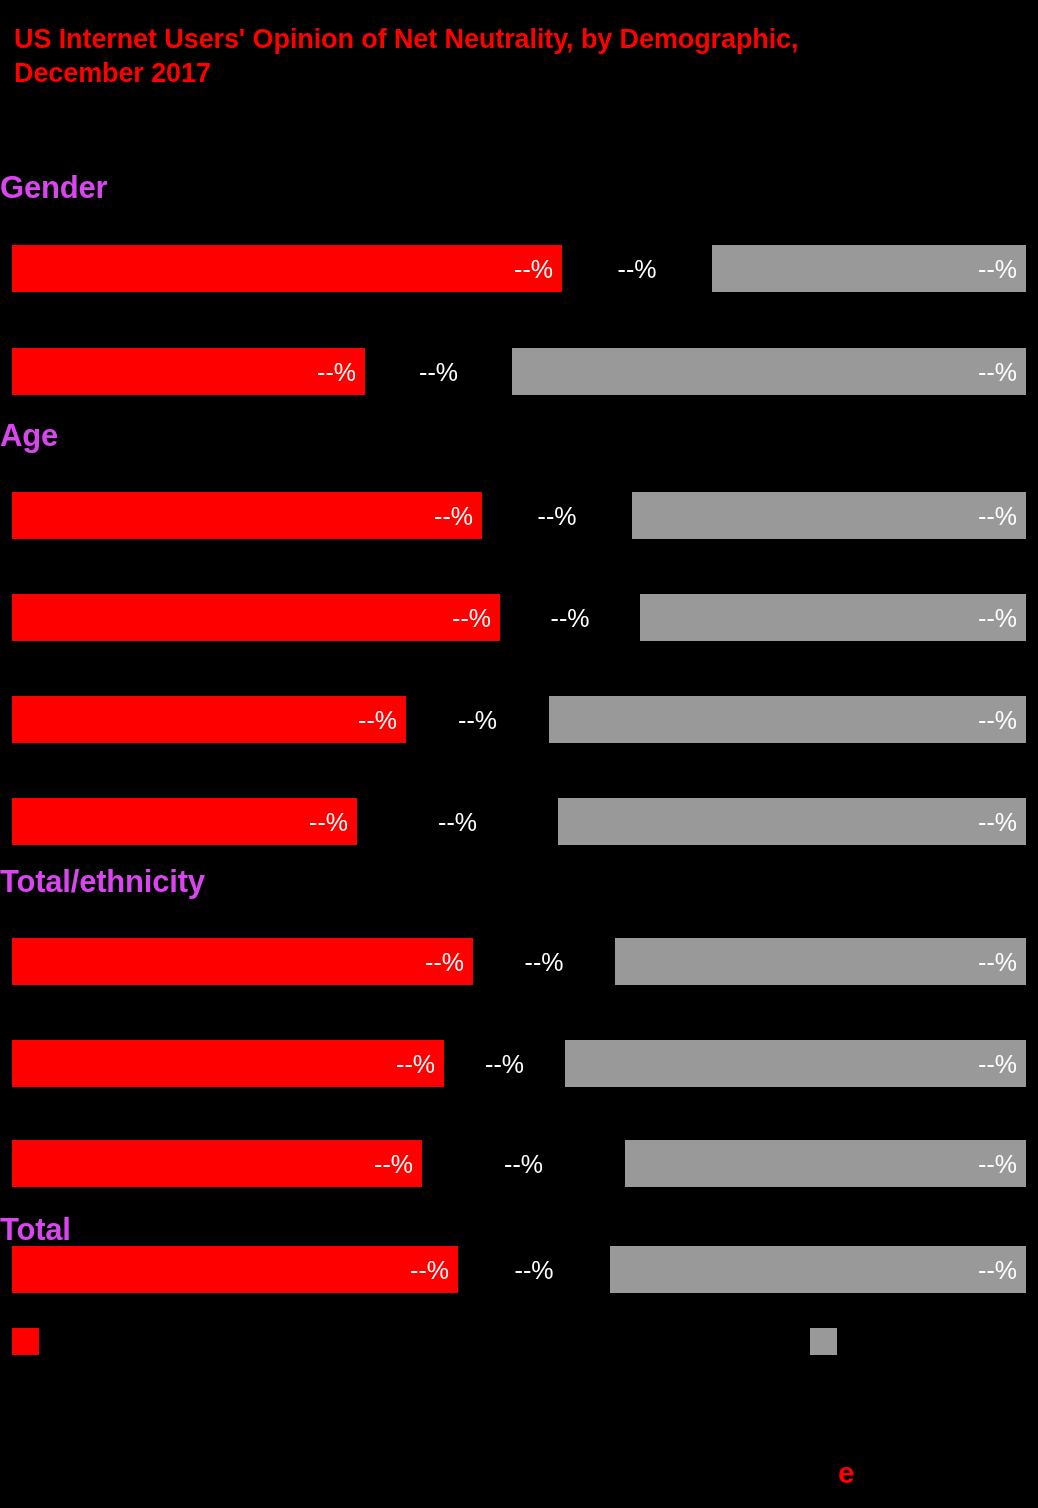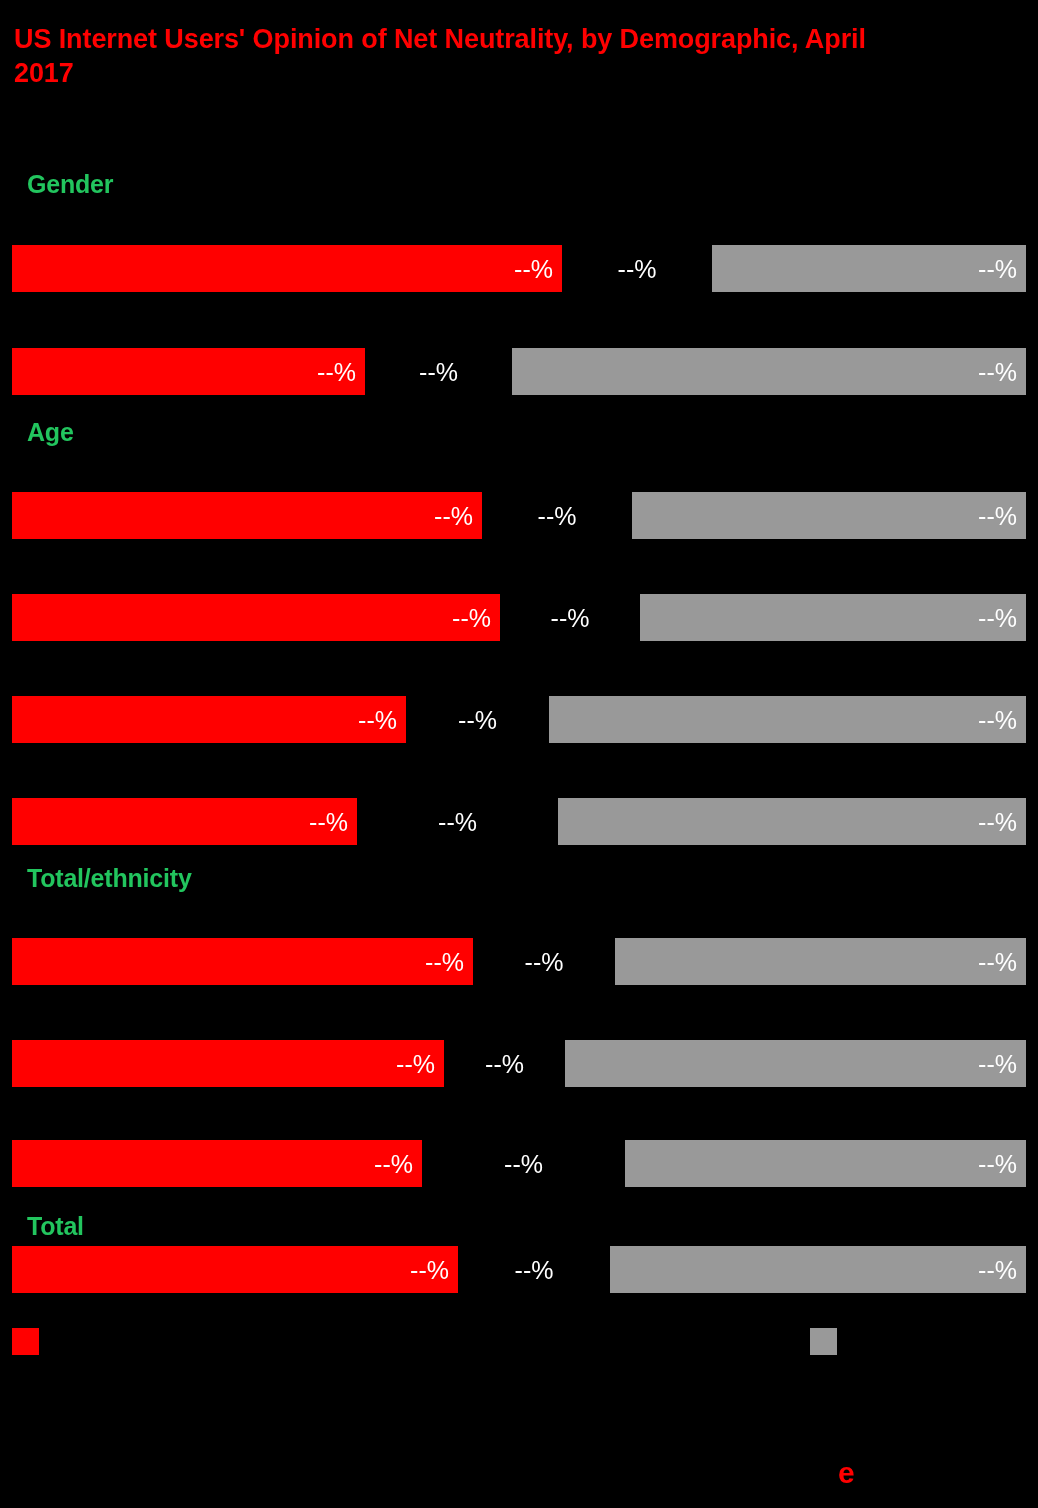--- a/index.html
+++ b/index.html
@@ -27,23 +27,23 @@
     top: 22px;
     width: 900px;
     color: #FF0000;
     font-size: 27px;
     font-weight: bold;
     line-height: 1.27;
     letter-spacing: -0.1px;
   }
   .group-header {
     position: absolute;
-    left: 27px;
-    color: #22c55e;
-    font-size: 25px;
+    left: 0;
+    color: #d946ef;
+    font-size: 31px;
     font-weight: bold;
     letter-spacing: -0.2px;
     white-space: nowrap;
   }
   .row {
     position: absolute;
     left: 0;
     width: 1038px;
     height: 47px;
   }
@@ -163,21 +163,21 @@
     top: 1492px;
     color: #000000;
     font-size: 13px;
   }
 </style>
 </head>
 <body>
 
 <div class="chart-root">
 
-  <div class="title">US Internet Users' Opinion of Net Neutrality, by Demographic, April 2017</div>
+  <div class="title">US Internet Users' Opinion of Net Neutrality, by Demographic, December 2017</div>
 
   <div id="groups-layer">
       <div class="group-header" style="top: 170px;">Gender</div>
       <div class="row" style="top: 245px;">
         <div class="cat-label"></div>
         <div class="bar bar-a" style="left: 12px; width: 550px;">
           <span class="bar-label">--%</span>
         </div>
         <div class="mid-label" style="left: 637px; transform: translate(-50%, -50%);">--%</div>
         <div class="bar bar-c" style="left: 712px; width: 314px;">

